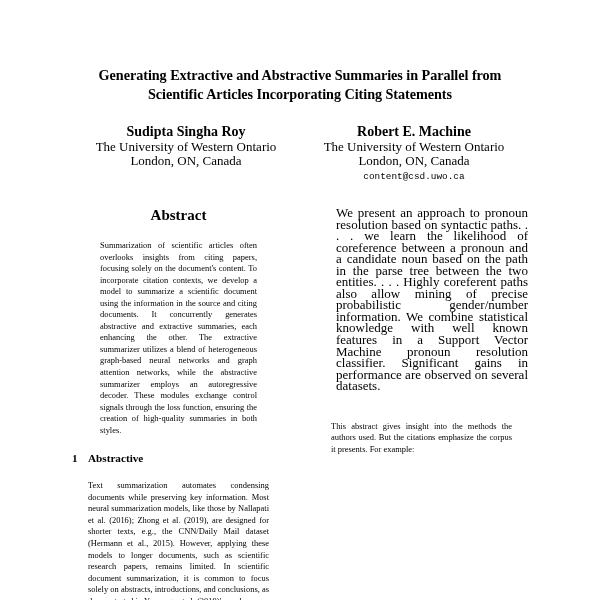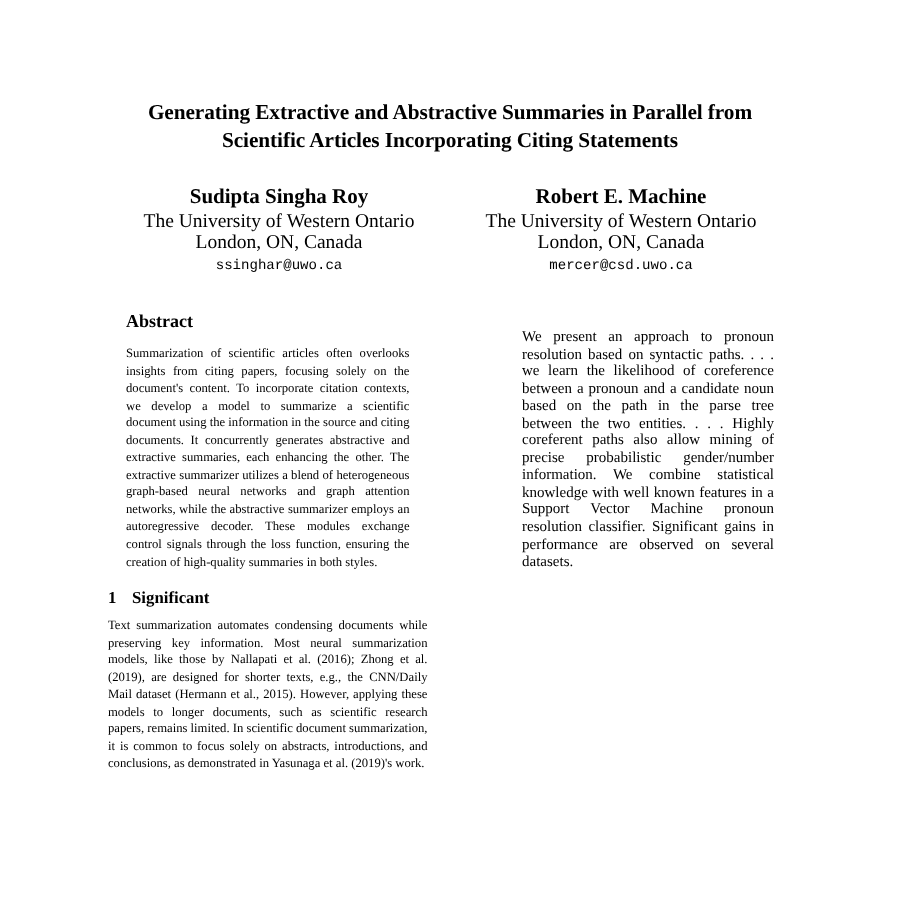--- a/index.html
+++ b/index.html
@@ -68,27 +68,27 @@
   }
   .col {
     width: 213px;
   }
   .col-left { margin-right: 30px; }
 
   .abstract-wrap {
     padding: 0 12px;
   }
   .abstract-heading {
-    text-align: left;
-    font-size: 12px;
+    text-align: center;
+    font-size: 15px;
     font-weight: bold;
     margin-bottom: 8px;
   }
   p.body-text {
-    margin: 0;
+    margin: 16px;
     font-size: 8.45px;
     line-height: 11.55px;
     text-align: justify;
     text-justify: inter-word;
     hyphens: none;
   }
   p.body-text + p.body-text {
     text-indent: 9px;
   }
 
@@ -105,23 +105,23 @@
     width: 16px;
     flex: 0 0 16px;
   }
   .section-title {
     font-size: 11.2px;
     font-weight: bold;
   }
 
   
   .quote {
-    margin: 12px;
+    margin: 0;
     padding-left: 21px;
-    font-size: 10px;
+    font-size: 13px;
     line-height: 11.55px;
     text-align: justify;
   }
   .gap-sm { height: 11px; }
   .gap-md { height: 13px; }
 </style>
 </head>
 <body>
 
 <div class="page">
@@ -129,54 +129,54 @@
   <div class="title-block">
     <div class="title-line">Generating Extractive and Abstractive Summaries in Parallel from</div>
     <div class="title-line">Scientific Articles Incorporating Citing Statements</div>
   </div>
 
   <div class="authors">
     <div class="author-col">
       <div class="author-name">Sudipta Singha Roy</div>
       <div class="author-affil">The University of Western Ontario</div>
       <div class="author-affil">London, ON, Canada</div>
-      <div class="author-email">ssinghar@uwo.ca</div>
     </div>
     <div class="author-col">
       <div class="author-name">Robert E. Machine</div>
       <div class="author-affil">The University of Western Ontario</div>
       <div class="author-affil">London, ON, Canada</div>
-      <div class="author-email">mercer@csd.uwo.ca</div>
+      <div class="author-email">content@csd.uwo.ca</div>
     </div>
   </div>
 
   <div class="columns">
 
     <div class="col col-left">
 
       <div class="abstract-wrap">
         <div class="abstract-heading">Abstract</div>
         <p class="body-text">Summarization of scientific articles often overlooks insights from citing papers, focusing solely on the document's content. To incorporate citation contexts, we develop a model to summarize a scientific document using the information in the source and citing documents. It concurrently generates abstractive and extractive summaries, each enhancing the other. The extractive summarizer utilizes a blend of heterogeneous graph-based neural networks and graph attention networks, while the abstractive summarizer employs an autoregressive decoder. These modules exchange control signals through the loss function, ensuring the creation of high-quality summaries in both styles.</p>
       </div>
 
       <div class="section-heading">
         <span class="section-num">1</span>
-        <span class="section-title">Significant</span>
+        <span class="section-title">Abstractive</span>
       </div>
 
       <p class="body-text">Text summarization automates condensing documents while preserving key information. Most neural summarization models, like those by Nallapati et al. (2016); Zhong et al. (2019), are designed for shorter texts, e.g., the CNN/Daily Mail dataset (Hermann et al., 2015). However, applying these models to longer documents, such as scientific research papers, remains limited. In scientific document summarization, it is common to focus solely on abstracts, introductions, and conclusions, as demonstrated in Yasunaga et al. (2019)'s work.</p>
 
     </div>
 
     <div class="col col-right">
 
       <p class="quote">We present an approach to pronoun resolution based on syntactic paths. . . . we learn the likelihood of coreference between a pronoun and a candidate noun based on the path in the parse tree between the two entities. . . . Highly coreferent paths also allow mining of precise probabilistic gender/number information. We combine statistical knowledge with well known features in a Support Vector Machine pronoun resolution classifier. Significant gains in performance are observed on several datasets.</p>
 
       <div class="gap-md"></div>
 
+      <p class="body-text">This abstract gives insight into the methods the authors used. But the citations emphasize the corpus it presents. For example:</p>
 
       <div class="gap-sm"></div>
 
 
       <div class="gap-md"></div>
 
 
     </div>
 
   </div>

